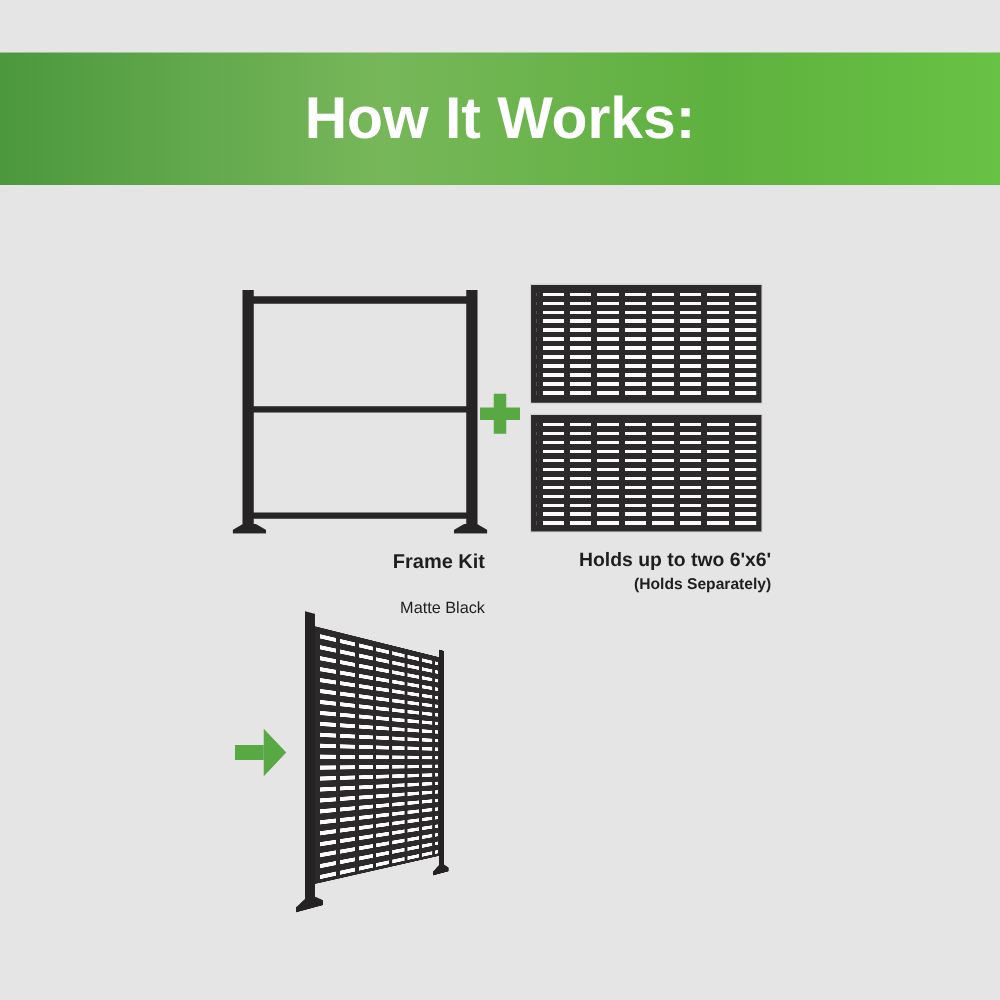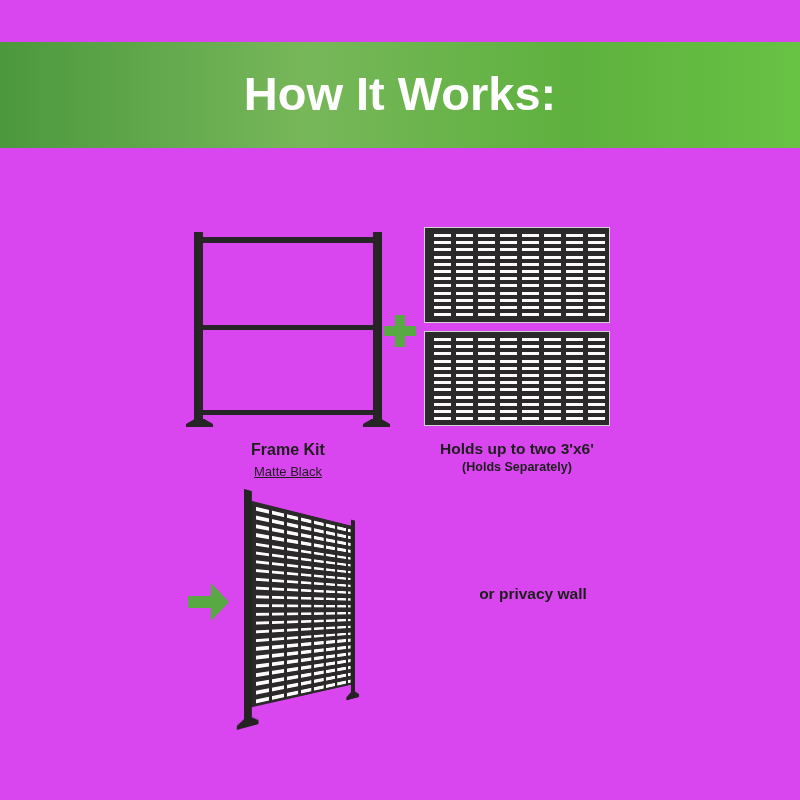--- a/index.html
+++ b/index.html
@@ -1,17 +1,17 @@
 <!DOCTYPE html>
 <html><head>
 <meta charset="utf-8">
 <style>
   html,body{margin:0;padding:0;background:#ffffff;}
   .canvas{
-    position:relative;width:800px;height:800px;background:#d946ef;overflow:hidden;
+    position:relative;width:800px;height:800px;background:#e5e5e5;overflow:hidden;
     font-family:"Liberation Sans", sans-serif;color:#1e1e1e;
   }
 
   
   .banner{
     position:absolute;left:0;top:42px;width:800px;height:106px;
     background:linear-gradient(90deg,#4c983d 0%,#77b75a 38%,#5eb13e 72%,#68c244 100%);
     display:flex;align-items:center;justify-content:center;
   }
   .banner-title{
@@ -44,24 +44,24 @@
   .screen-panel.p1{top:228px;height:94px;}
   .screen-panel.p2{top:332px;height:93px;}
   .slats{
     width:100%;height:100%;background-color:#2b2929;
     background-image:
       repeating-linear-gradient(90deg,#2b2929 0 5px,transparent 5px 22px),
       repeating-linear-gradient(180deg,transparent 0 2px,#fbfbfb 2px 5px,transparent 5px 7.2px);
   }
 
   
-  .caption{position:absolute;text-align:center;line-height:1.35;}
+  .caption{position:absolute;text-align:right;line-height:1.35;}
   .caption .big{font-size:16px;font-weight:bold;}
   .caption .med{font-size:15.5px;font-weight:bold;}
-  .caption .sub{font-size:13px;font-weight:normal;margin-top:2px;text-decoration:underline;}
+  .caption .sub{font-size:13px;font-weight:normal;margin-top:16px;}
   .caption .small{font-size:12.5px;font-weight:bold;margin-top:2px;}
   .cap-frame{left:188px;top:439px;width:200px;}
   .cap-panels{left:417px;top:439px;width:200px;line-height:1.25;}
   .cap-result{left:433px;top:584px;width:200px;line-height:1.3;}
 
   
   .arrow{position:absolute;left:188px;top:583px;width:40px;height:38px;}
   .arrow .shaft{position:absolute;left:0;top:13px;width:23px;height:12px;background:#58a944;}
   .arrow .head{position:absolute;left:23px;top:0;width:0;height:0;
     border-top:19px solid transparent;border-bottom:19px solid transparent;border-left:18px solid #58a944;}
@@ -117,21 +117,21 @@
   </div>
   <div class="screen-panel p2">
     <div class="slats"></div>
   </div>
 
   <div class="caption cap-frame">
     <div class="big">Frame Kit</div>
     <div class="sub">Matte Black</div>
   </div>
   <div class="caption cap-panels">
-    <div class="med">Holds up to two 3'x6'</div>
+    <div class="med">Holds up to two 6'x6'</div>
     <div class="small">(Holds Separately)</div>
   </div>
 
   <div class="arrow">
     <div class="shaft"></div>
     <div class="head"></div>
   </div>
 
   <div class="wall-scene">
     <div class="wall">
@@ -139,16 +139,15 @@
         <div class="w-slats"></div>
       </div>
       <div class="w-post left"></div>
       <div class="w-post right"></div>
       <div class="w-foot left"></div>
       <div class="w-foot right"></div>
     </div>
   </div>
 
   <div class="caption cap-result">
-    <div class="med">or privacy wall</div>
   </div>
 
 </div>
 
 </body></html>

